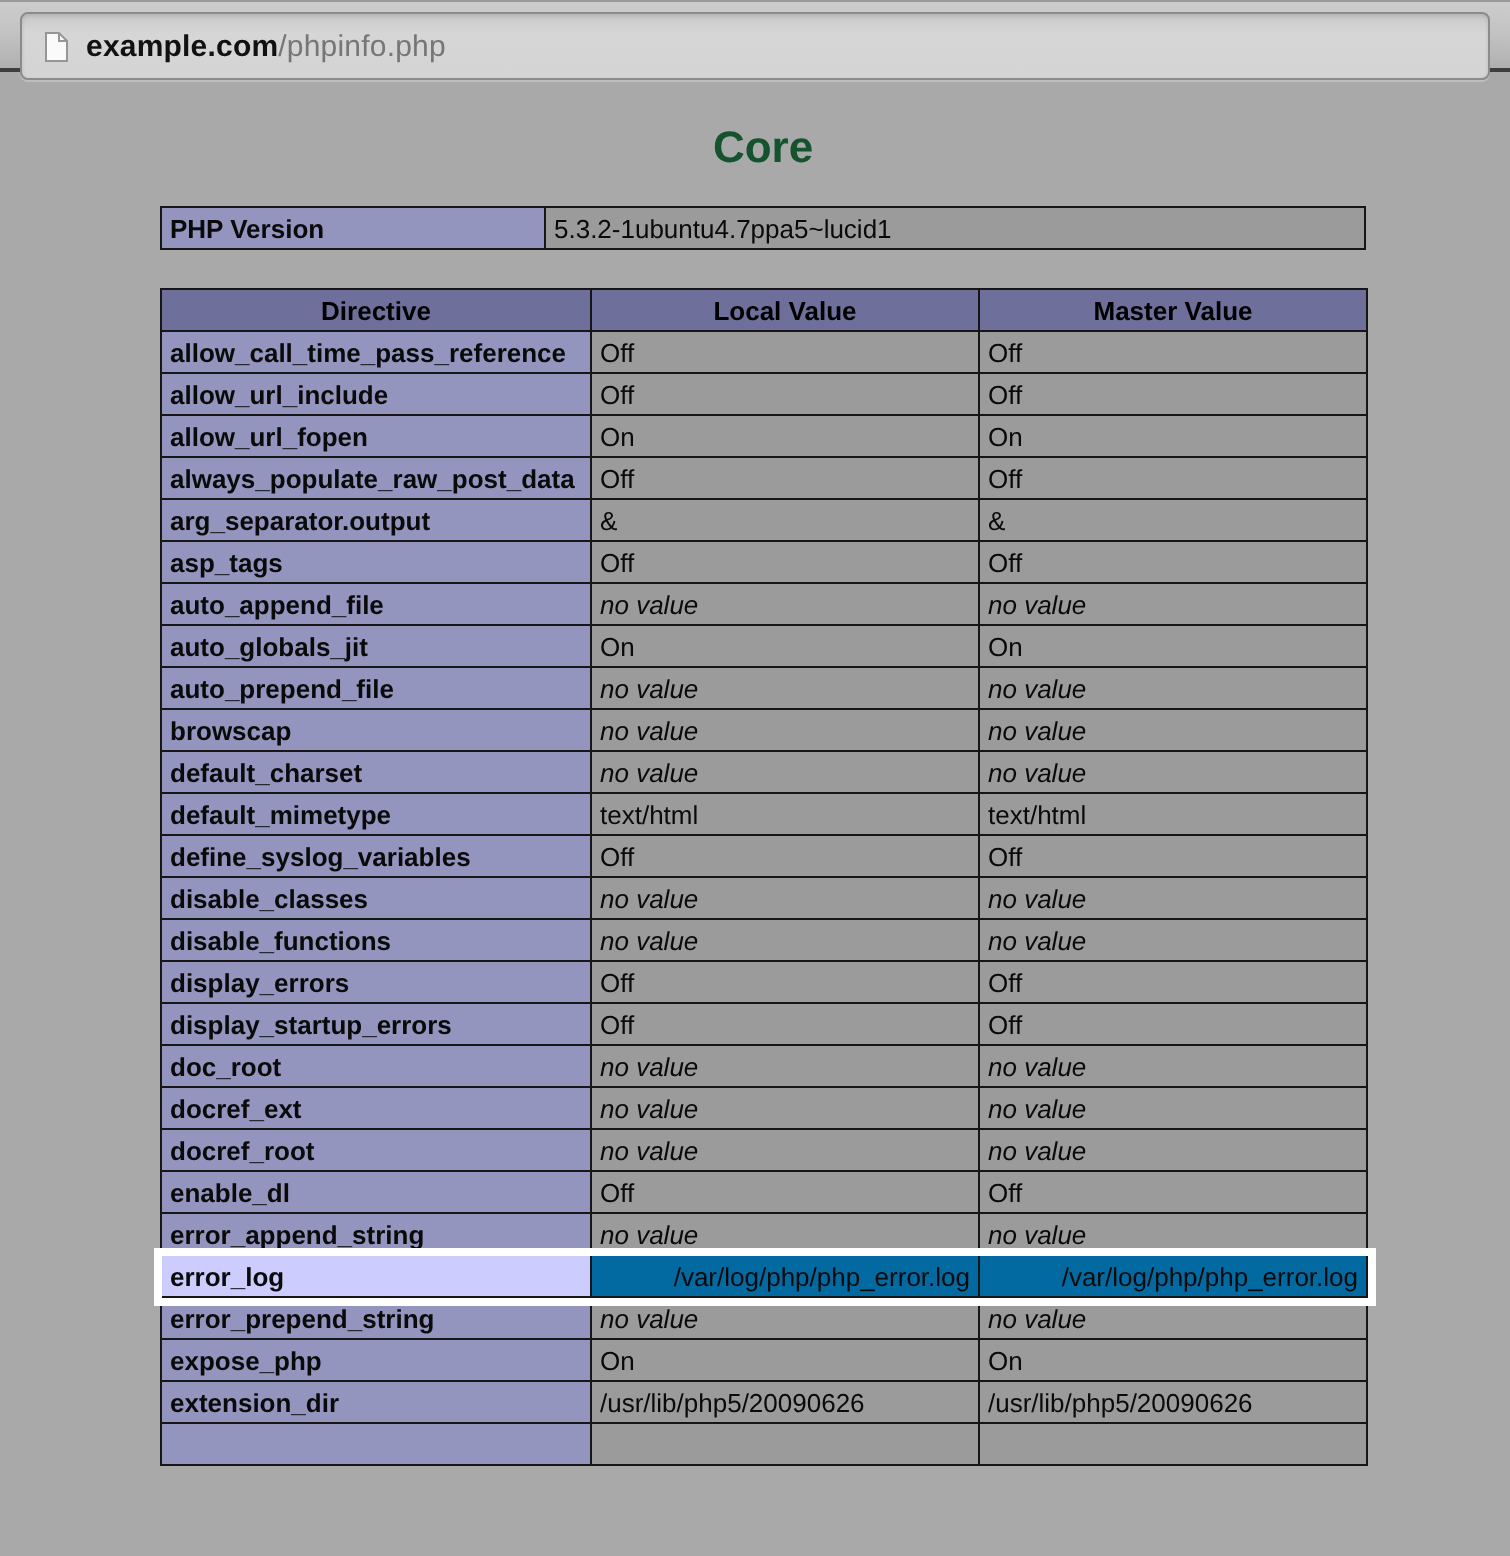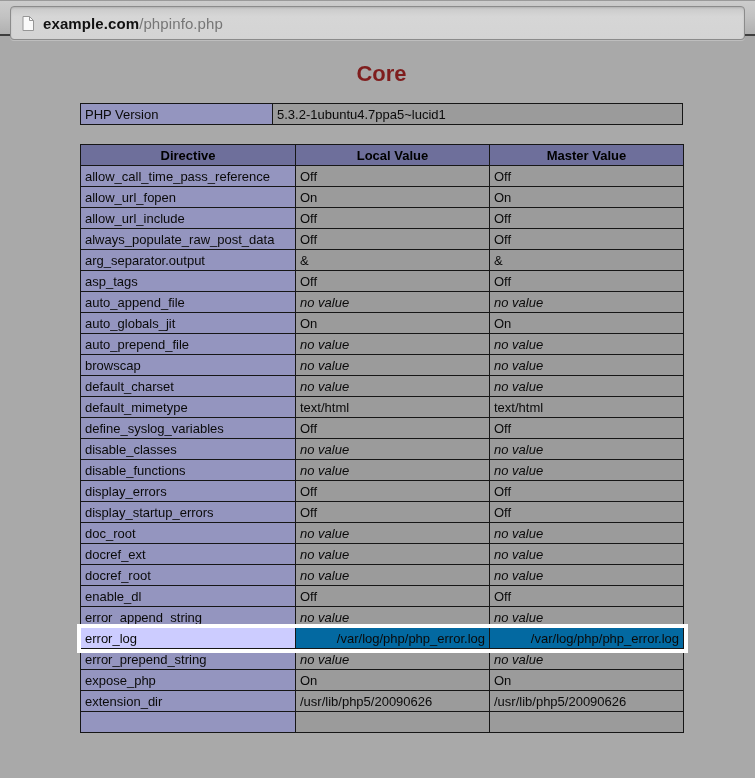--- a/index.html
+++ b/index.html
@@ -33,21 +33,21 @@
   .url { font-size: 15px; letter-spacing: 0.1px; white-space: nowrap; }
   .url .host { color: #111111; font-weight: bold; }
   .url .path { color: #767676; }
   
   .page { padding-top: 1px; }
   .content { width: 603px; margin-left: 80px; }
   h1.core-title {
     text-align: center;
     font-size: 22px;
     font-weight: bold;
-    color: #7f1d1d;
+    color: #14532d;
     margin-top: 25px;
     line-height: 23px;
   }
   table.info-table {
     border-collapse: collapse;
     width: 603px;
     table-layout: fixed;
     font-size: 13px;
     color: #0a0a0a;
   }
@@ -66,21 +66,21 @@
   .directives-table col.c-loc { width: 194px; }
   .directives-table col.c-mas { width: 194px; }
   th.h {
     background: #6e6f9b;
     font-weight: bold;
     text-align: center;
     color: #000000;
   }
   td.e {
     background: #9495bf;
-    font-weight: normal;
+    font-weight: bold;
   }
   td.v { background: #9b9b9b; }
   td.novalue { font-style: italic; }
   tr.highlight td.e { background: #ccccff; }
   tr.highlight td.v { background: #0369a1; text-align: right; }
   tr.highlight {
     outline: 4px solid #ffffff;
     margin-top: 44px;
   }
 </style>
@@ -125,28 +125,28 @@
           <th class="h">Master Value</th>
         </tr>
       </thead>
       <tbody id="rows">
           <tr>
             <td class="e">allow_call_time_pass_reference</td>
             <td class="v">Off</td>
             <td class="v">Off</td>
           </tr>
           <tr>
+            <td class="e">allow_url_include</td>
+            <td class="v">Off</td>
+            <td class="v">Off</td>
+          </tr>
+          <tr>
             <td class="e">allow_url_fopen</td>
             <td class="v">On</td>
             <td class="v">On</td>
-          </tr>
-          <tr>
-            <td class="e">allow_url_include</td>
-            <td class="v">Off</td>
-            <td class="v">Off</td>
           </tr>
           <tr>
             <td class="e">always_populate_raw_post_data</td>
             <td class="v">Off</td>
             <td class="v">Off</td>
           </tr>
           <tr>
             <td class="e">arg_separator.output</td>
             <td class="v">&amp;</td>
             <td class="v">&amp;</td>

